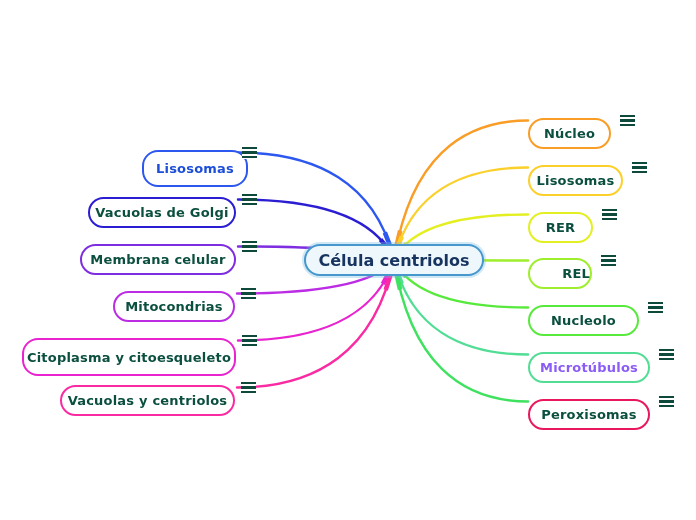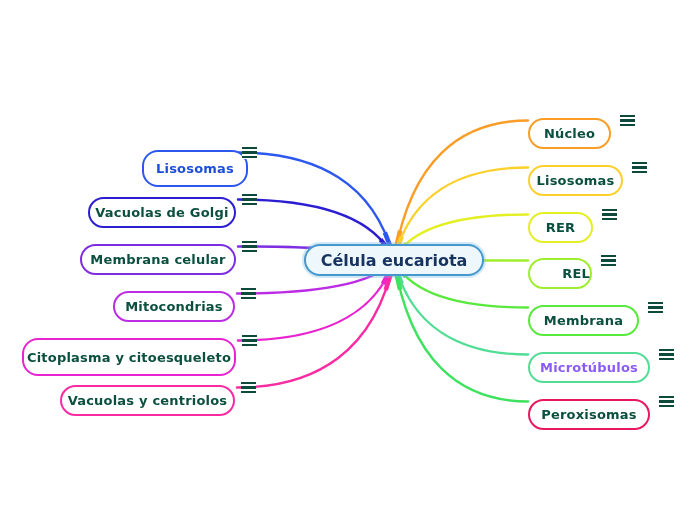--- a/index.html
+++ b/index.html
@@ -131,21 +131,21 @@
       </div>
       <div class="topic" style="left: 528px; top: 245px; width: 64px; height: 31px; border-color: rgb(159, 238, 45); color: rgb(11, 79, 62); justify-content: flex-end;">
         <span>REL</span>
       </div>
       <div class="notes-icon" style="left: 601px; top: 254px;">
         <div class="bar" style="background: rgb(14, 74, 60);"></div>
         <div class="bar" style="background: rgb(14, 74, 60);"></div>
         <div class="bar" style="background: rgb(14, 74, 60);"></div>
       </div>
       <div class="topic" style="left: 528px; top: 292px; width: 111px; height: 31px; border-color: rgb(88, 233, 61); color: rgb(11, 79, 62);">
-        <span>Membrana</span>
+        <span>Nucleolo</span>
       </div>
       <div class="notes-icon" style="left: 648px; top: 301px;">
         <div class="bar" style="background: rgb(14, 74, 60);"></div>
         <div class="bar" style="background: rgb(14, 74, 60);"></div>
         <div class="bar" style="background: rgb(14, 74, 60);"></div>
       </div>
       <div class="topic" style="left: 528px; top: 339px; width: 122px; height: 31px; border-color: rgb(82, 221, 149); color: #8b5cf6;">
         <span>Microtúbulos</span>
       </div>
       <div class="notes-icon" style="left: 659px; top: 348px;">
@@ -156,15 +156,15 @@
       <div class="topic" style="left: 528px; top: 386px; width: 122px; height: 31px; border-color: rgb(233, 23, 92); color: rgb(11, 79, 62);">
         <span>Peroxisomas</span>
       </div>
       <div class="notes-icon" style="left: 659px; top: 395px;">
         <div class="bar" style="background: rgb(14, 74, 60);"></div>
         <div class="bar" style="background: rgb(14, 74, 60);"></div>
         <div class="bar" style="background: rgb(14, 74, 60);"></div>
       </div>
     </div>
   <div class="center-topic" id="center-topic" style="left: 304px; top: 244px; width: 180px; height: 32px; background: rgb(238, 247, 252); border: 2px solid rgb(69, 151, 205); color: rgb(23, 51, 95);">
-    <span>Célula eucariota</span>
+    <span>Célula centriolos</span>
   </div>
 </div>
 
 </body></html>

